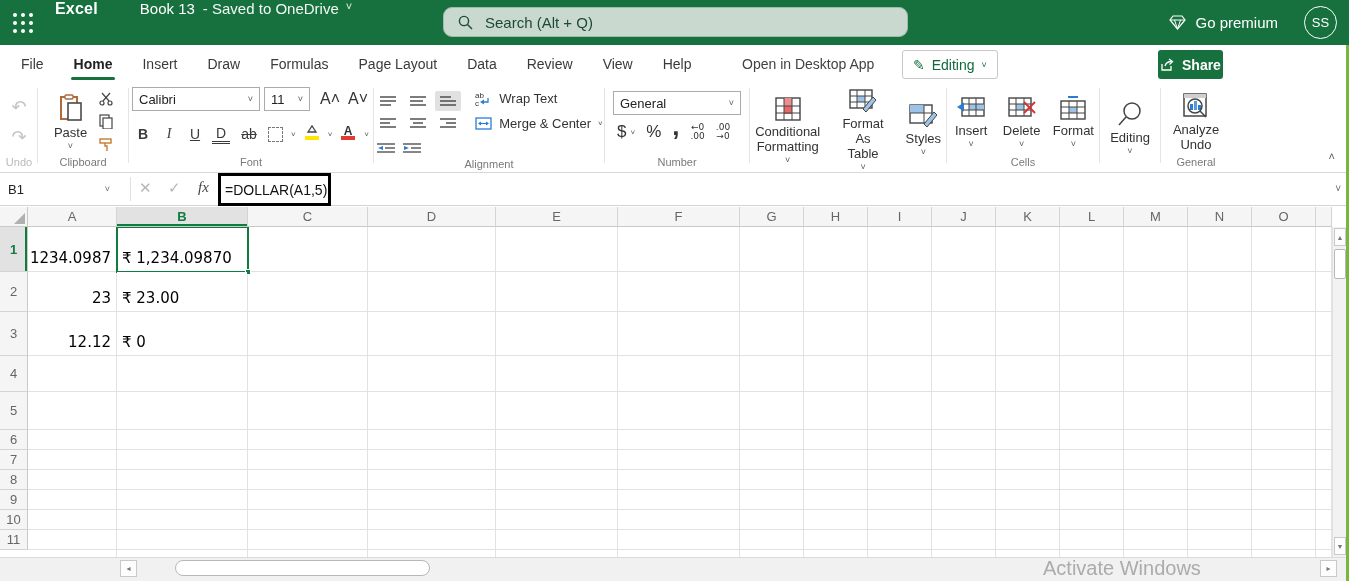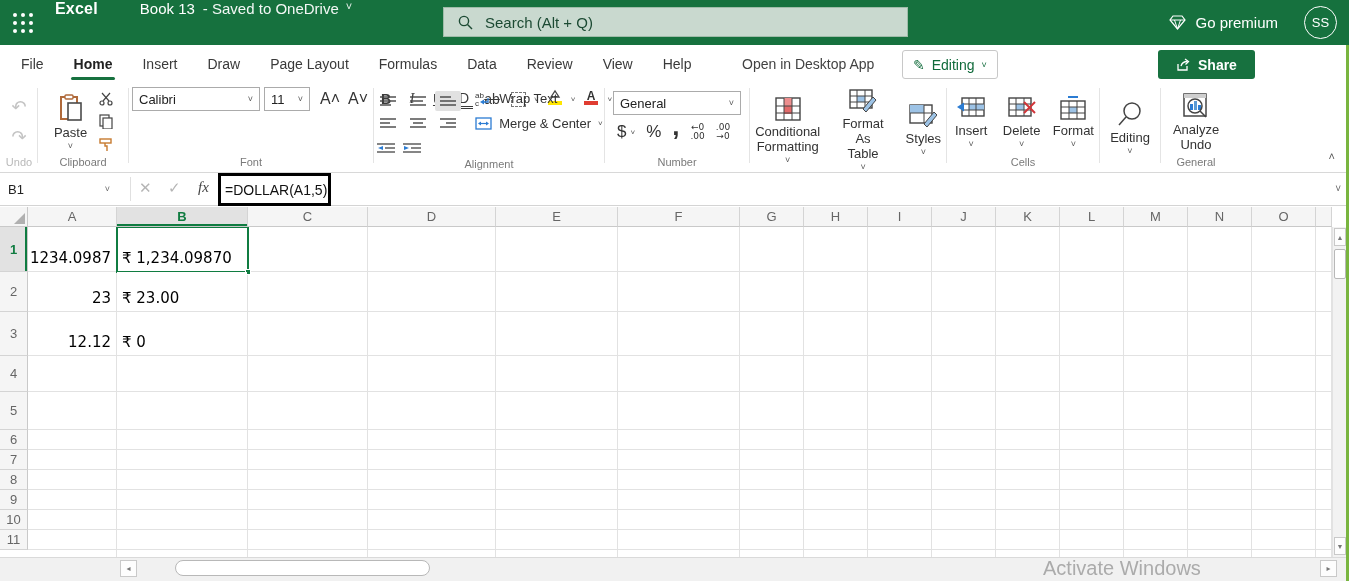--- a/index.html
+++ b/index.html
@@ -7,50 +7,50 @@
   body{font-family:"Liberation Sans",sans-serif;background:#fff;position:relative}
   #app{position:absolute;inset:0;width:1349px;height:581px;background:#fff;overflow:hidden}
 
   
   .topbar{position:absolute;left:0;top:0;width:1349px;height:45px;background:#16713E;display:flex;align-items:flex-start;color:#fff}
   .waffle{width:45px;height:45px;display:flex;align-items:center;justify-content:center;cursor:pointer}
   .appname{font-size:16px;font-weight:bold;margin-left:10px;letter-spacing:.2px}
   .doctitle{font-size:15px;margin-left:42px}
   .savedtxt{font-size:15px;margin-left:8px;opacity:.95}
   .tb-chev{font-size:11px;margin-left:7px;opacity:.9}
-  .searchbox{position:absolute;left:443px;top:7px;width:465px;height:30px;background:#C9D9CF;border:1px solid #9FBCA9;border-radius:0;display:flex;align-items:center;padding-left:14px;color:#1C4A33;font-size:15px;gap:12px}
+  .searchbox{position:absolute;left:443px;top:7px;width:465px;height:30px;background:#C9D9CF;border:1px solid #9FBCA9;border-radius:9px;display:flex;align-items:center;padding-left:14px;color:#1C4A33;font-size:15px;gap:12px}
   .tb-right{position:absolute;right:12px;top:0;height:45px;display:flex;align-items:center;gap:26px}
   .gopremium{display:flex;align-items:center;gap:9px;font-size:15px;cursor:pointer}
   .avatar{width:33px;height:33px;border-radius:50%;border:1.5px solid #fff;display:flex;align-items:center;justify-content:center;font-size:13px;cursor:pointer}
 
   
   .tabsrow{position:absolute;left:0;top:45px;width:1349px;height:38px;background:#fff}
   .tabs-left{position:absolute;left:6px;top:0;height:38px;display:flex;align-items:center}
   .tab{position:relative;padding:0 15px;font-size:14px;color:#3A3A3A;height:38px;line-height:38px;cursor:pointer;white-space:nowrap}
   .tab.active{font-weight:bold;color:#222}
   .tab-underline{position:absolute;left:12px;right:12px;bottom:3px;height:3px;background:#17713F;border-radius:2px}
   .open-desktop{position:absolute;left:742px;top:0;height:38px;line-height:38px;font-size:14px;color:#424242;cursor:pointer}
   .editing-btn{position:absolute;left:902px;top:5px;height:29px;border:1px solid #C8C8C8;border-radius:3px;background:#fff;display:flex;align-items:center;gap:7px;padding:0 10px;color:#0F6A3A;font-size:14px;cursor:pointer}
-  .share-btn{position:absolute;left:1158px;top:5px;height:29px;background:#17713F;color:#fff;border-radius:3px;display:flex;align-items:center;gap:7px;padding:0 18px;font-size:14px;font-weight:bold;cursor:pointer}
+  .share-btn{position:absolute;left:1158px;top:5px;height:29px;background:#17713F;color:#fff;border-radius:3px;display:flex;align-items:center;gap:7px;padding:0 2px;font-size:14px;font-weight:bold;cursor:pointer}
   .comments-btn{position:absolute;left:1233px;top:5px;height:29px;background:#fff;border:1px solid #C8C8C8;border-radius:3px;display:flex;align-items:center;gap:7px;padding:0 10px;color:#0F6A3A;font-size:14px;cursor:pointer}
 
   
   .ribbon{position:absolute;left:0;top:83px;width:1349px;height:90px;background:#fff;border-bottom:1px solid #D8D8D8;display:flex;padding-left:4px}
   .rg{display:flex;flex-direction:column;height:100%}
   .rg-content{flex:1;display:flex;align-items:center;justify-content:center;padding-top:4px}
   .rg-label{text-align:center;font-size:11px;color:#7A7A7A;padding-bottom:4px;white-space:nowrap}
   .rdivider{width:1px;background:#E4E4E4;margin:5px 3px 9px}
   .dis{color:#C4C4C4}
   .undo-stack{display:flex;flex-direction:column;gap:8px;align-items:center;font-size:18px}
   .bigbtn{display:flex;flex-direction:column;align-items:center;justify-content:flex-start;cursor:pointer;padding:2px 2px 0}
   .bigbtn .bb-label{font-size:13px;color:#333;text-align:center;line-height:15px;margin-top:3px;white-space:pre-line}
   .bb-chev{font-size:9px;color:#555;margin-top:1px}
   .side-icons{display:flex;flex-direction:column;gap:7px;margin-left:8px;align-items:center}
   .icon16{width:17px;height:16px;display:flex;align-items:center;justify-content:center;cursor:pointer}
-  .fontgrp{display:flex;flex-direction:row;gap:7px;width:238px}
+  .fontgrp{display:flex;flex-direction:column;gap:13px;width:238px}
   .fg-row{display:flex;align-items:center;gap:4px}
   .combo{border:1px solid #ABABAB;height:24px;background:#fff;display:flex;align-items:center;font-size:13px;color:#222;padding:0 6px;cursor:pointer}
   .combo .cchev{margin-left:auto;font-size:9px;color:#555;padding-left:5px}
   .fmt-ic{font-size:14px;color:#3B3B3B;width:18px;text-align:center;cursor:pointer}
   .tinychev{font-size:8px;color:#555;cursor:pointer}
   .alignwrap{display:flex;gap:14px;align-items:flex-start}
   .aligngrid{display:grid;grid-template-columns:repeat(3,26px);grid-auto-rows:20px;gap:2px 4px}
   .al{display:flex;align-items:center;justify-content:center;border-radius:2px;cursor:pointer}
   .al.on{background:#E1E1E1}
   .altxt{display:flex;flex-direction:column;gap:10px}
@@ -150,22 +150,22 @@
       </div>
     </div>
   </div>
 
   <div class="tabsrow">
     <div class="tabs-left">
         <div class="tab">File</div>
         <div class="tab active">Home<div class="tab-underline"></div></div>
         <div class="tab">Insert</div>
         <div class="tab">Draw</div>
+        <div class="tab">Formulas</div>
         <div class="tab">Page Layout</div>
-        <div class="tab">Formulas</div>
         <div class="tab">Data</div>
         <div class="tab">Review</div>
         <div class="tab">View</div>
         <div class="tab">Help</div>
       </div>
     <div class="open-desktop">Open in Desktop App</div>
     <div class="editing-btn">
       <span>✎</span>
       <span>Editing</span>
       <span style="font-size:9px">˅</span>

